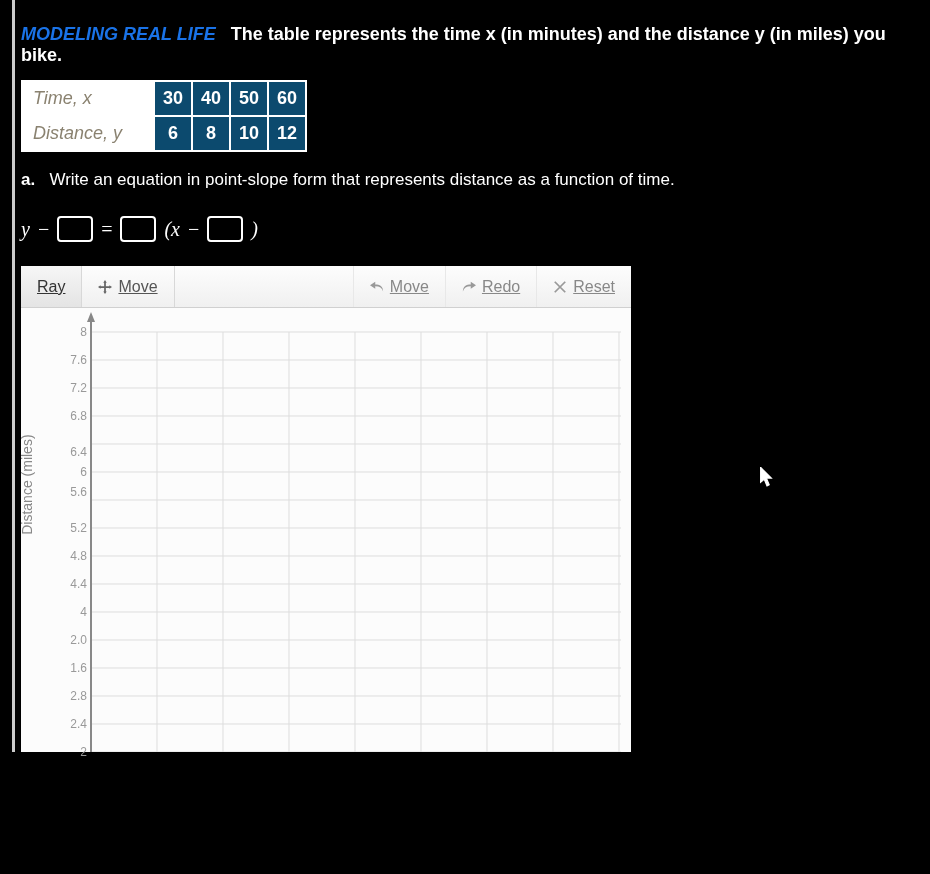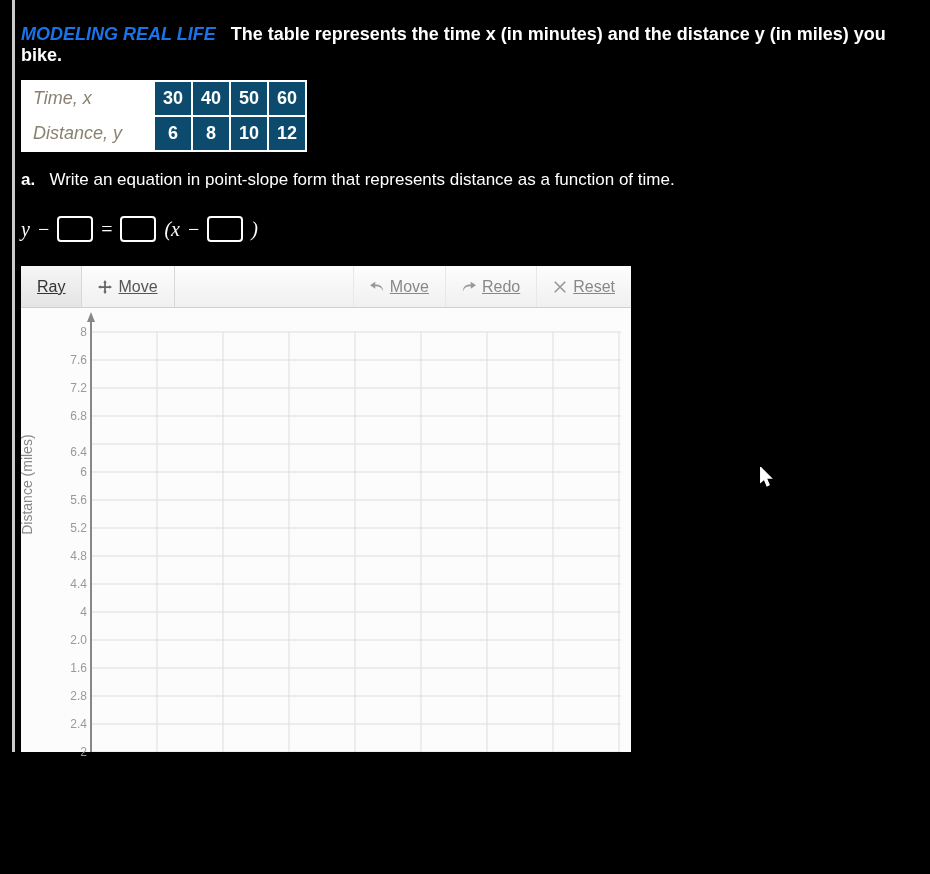--- a/index.html
+++ b/index.html
@@ -255,21 +255,21 @@
           <line x1="30" x2="30" y1="24" y2="444" stroke="#ddd" stroke-width="1"></line>
         <line x1="30" y1="10" x2="30" y2="444" stroke="#888" stroke-width="2"></line>
         <polygon points="30,4 26,14 34,14" fill="#888"></polygon>
       </svg>
     <div class="tick-label" style="top: 24px;">8</div>
         <div class="tick-label" style="top: 52px;">7.6</div>
         <div class="tick-label" style="top: 80px;">7.2</div>
         <div class="tick-label" style="top: 108px;">6.8</div>
         <div class="tick-label" style="top: 144px;">6.4</div>
         <div class="tick-label" style="top: 164px;">6</div>
-        <div class="tick-label" style="top: 192px;">5.6</div>
+        <div class="tick-label" style="top: 184px;">5.6</div>
         <div class="tick-label" style="top: 220px;">5.2</div>
         <div class="tick-label" style="top: 248px;">4.8</div>
         <div class="tick-label" style="top: 276px;">4.4</div>
         <div class="tick-label" style="top: 304px;">4</div>
         <div class="tick-label" style="top: 332px;">2.0</div>
         <div class="tick-label" style="top: 360px;">1.6</div>
         <div class="tick-label" style="top: 388px;">2.8</div>
         <div class="tick-label" style="top: 416px;">2.4</div>
         <div class="tick-label" style="top: 444px;">2</div>
       </div>

